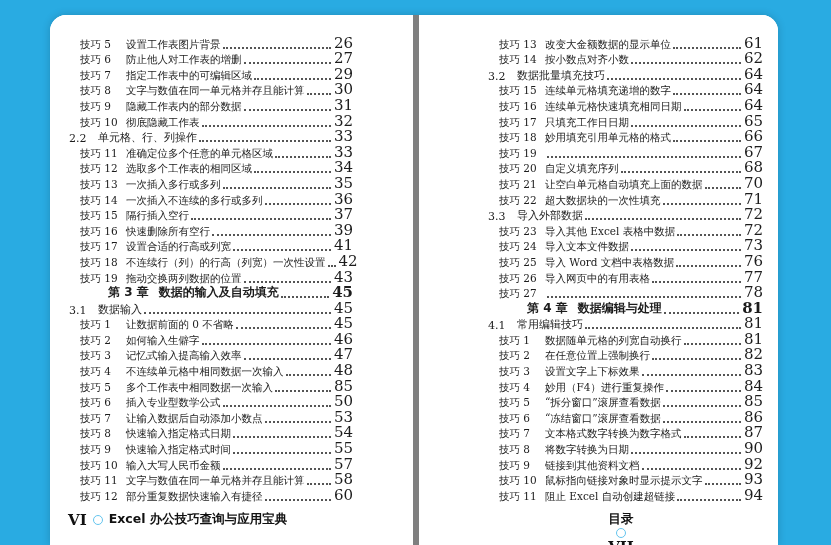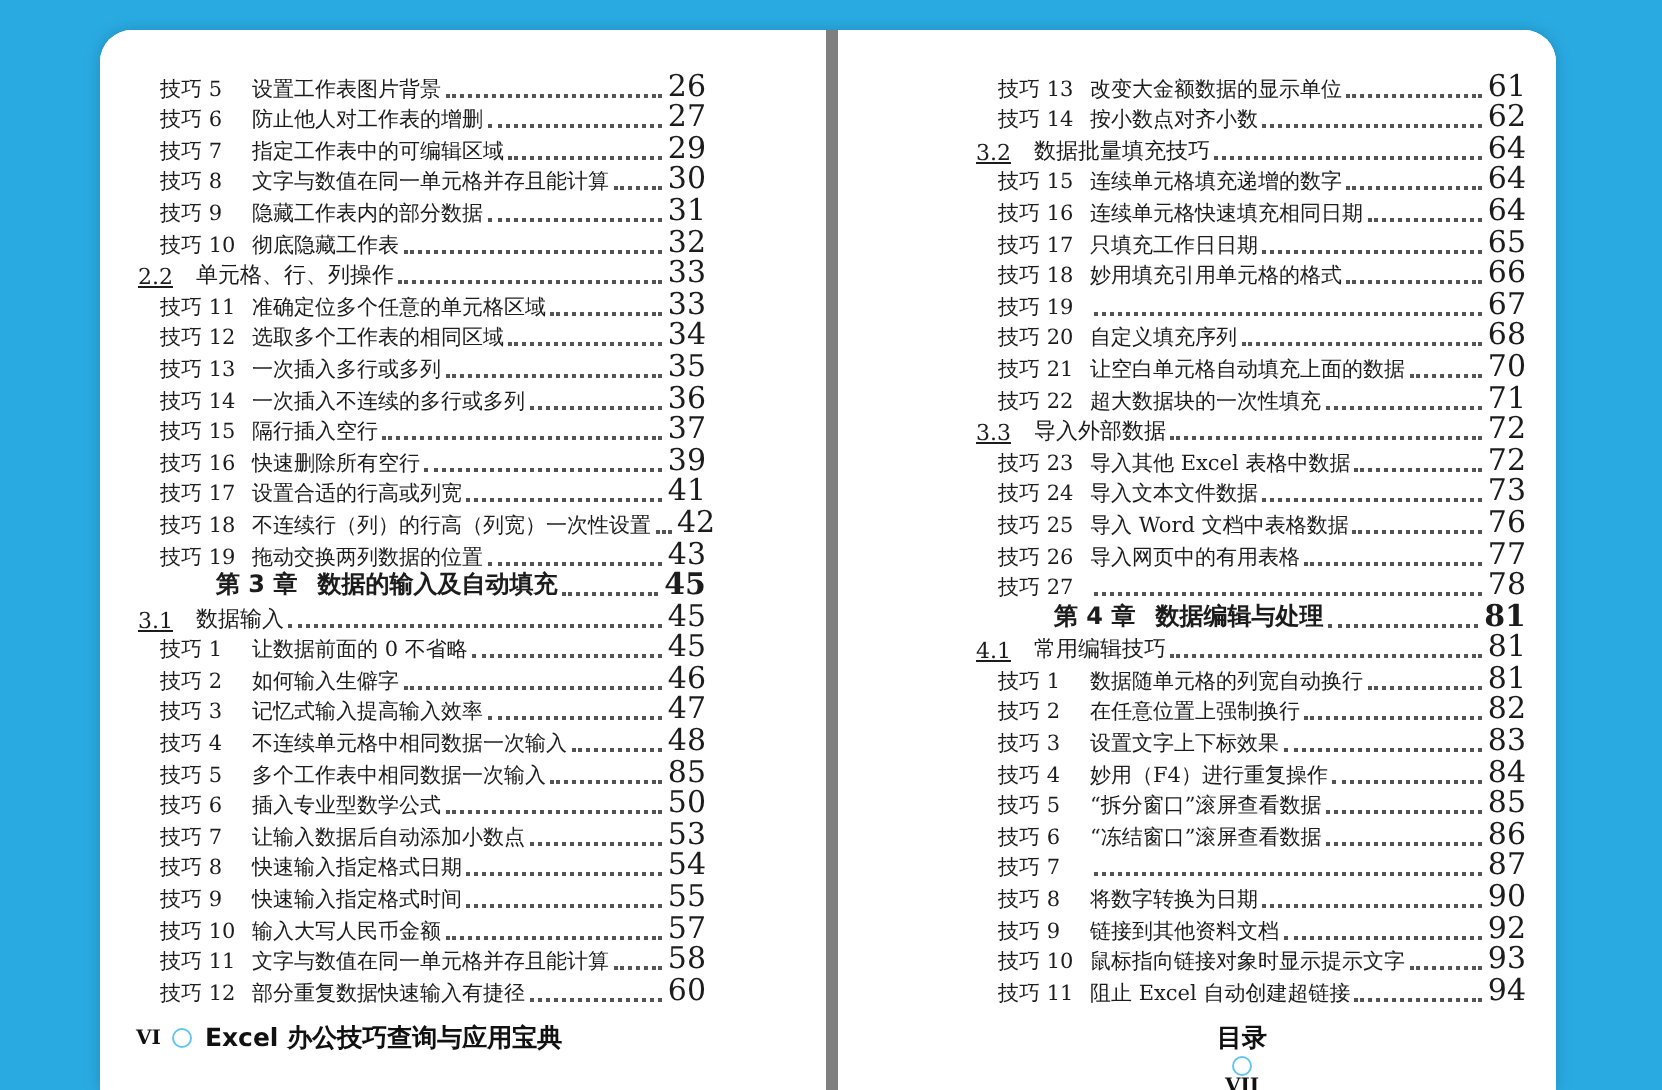--- a/index.html
+++ b/index.html
@@ -18,40 +18,40 @@
   .page.right{width:359px;padding:21px 15px 0 60px;}
   .spine{width:6px;background:#7f7f7f;flex:none;}
   .toc-row{
     display:flex;align-items:flex-end;height:15.6px;
     font-size:10.5px;color:#1c1c1c;white-space:nowrap;
   }
   .toc-row .num{flex:none;}
   .toc-row.tip{padding-left:20px;}
   .toc-row.tip .num{width:46px;}
   .toc-row.section{padding-left:9px;font-size:11px;}
-  .toc-row.section .num{width:29px;text-decoration:underline;}
+  .toc-row.section .num{width:29px;}
   .toc-row.chapter{padding-left:0;font-weight:bold;font-size:12px;
     font-family:"DejaVu Sans","Liberation Sans",sans-serif;margin-left:48px;}
   .toc-row.chapter .num{margin-right:10px;}
   .leader{
     flex:1 1 auto;min-width:8px;
     border-bottom:2px dotted #555;
     margin:0 3px 3px 2px;
   }
   .pageno{
     flex:none;font-family:"DejaVu Serif","Liberation Serif",serif;
     font-size:15px;min-width:17px;text-align:right;
   }
   .footer{
     display:flex;align-items:center;margin-top:7px;
     font-weight:bold;font-size:12.5px;color:#111;
   }
   .page.left .footer{justify-content:flex-start;padding-left:8px;}
   .page.right .footer{justify-content:flex-end;flex-direction:column;}
-  .footer .roman{font-family:"DejaVu Serif","Liberation Serif",serif;font-size:10px;}
+  .footer .roman{font-family:"DejaVu Serif","Liberation Serif",serif;font-size:15px;}
   .footer .ftext{font-family:"DejaVu Sans","Liberation Sans",sans-serif;}
   .circle-icon{
     display:inline-block;width:8px;height:8px;flex:none;
     border:1.5px solid #64C5EF;border-radius:50%;margin:0 6px;background:transparent;
   }
 </style>
 </head>
 <body>
 
 <div class="book">
@@ -390,20 +390,21 @@
           <span class="pageno">85</span>
         </div>
         <div class="toc-row tip">
           <span class="num">技巧 6</span>
           <span class="title">“冻结窗口”滚屏查看数据</span>
           <span class="leader"></span>
           <span class="pageno">86</span>
         </div>
         <div class="toc-row tip">
           <span class="num">技巧 7</span>
+          <span class="title">文本格式数字转换为数字格式</span>
           <span class="leader"></span>
           <span class="pageno">87</span>
         </div>
         <div class="toc-row tip">
           <span class="num">技巧 8</span>
           <span class="title">将数字转换为日期</span>
           <span class="leader"></span>
           <span class="pageno">90</span>
         </div>
         <div class="toc-row tip">

